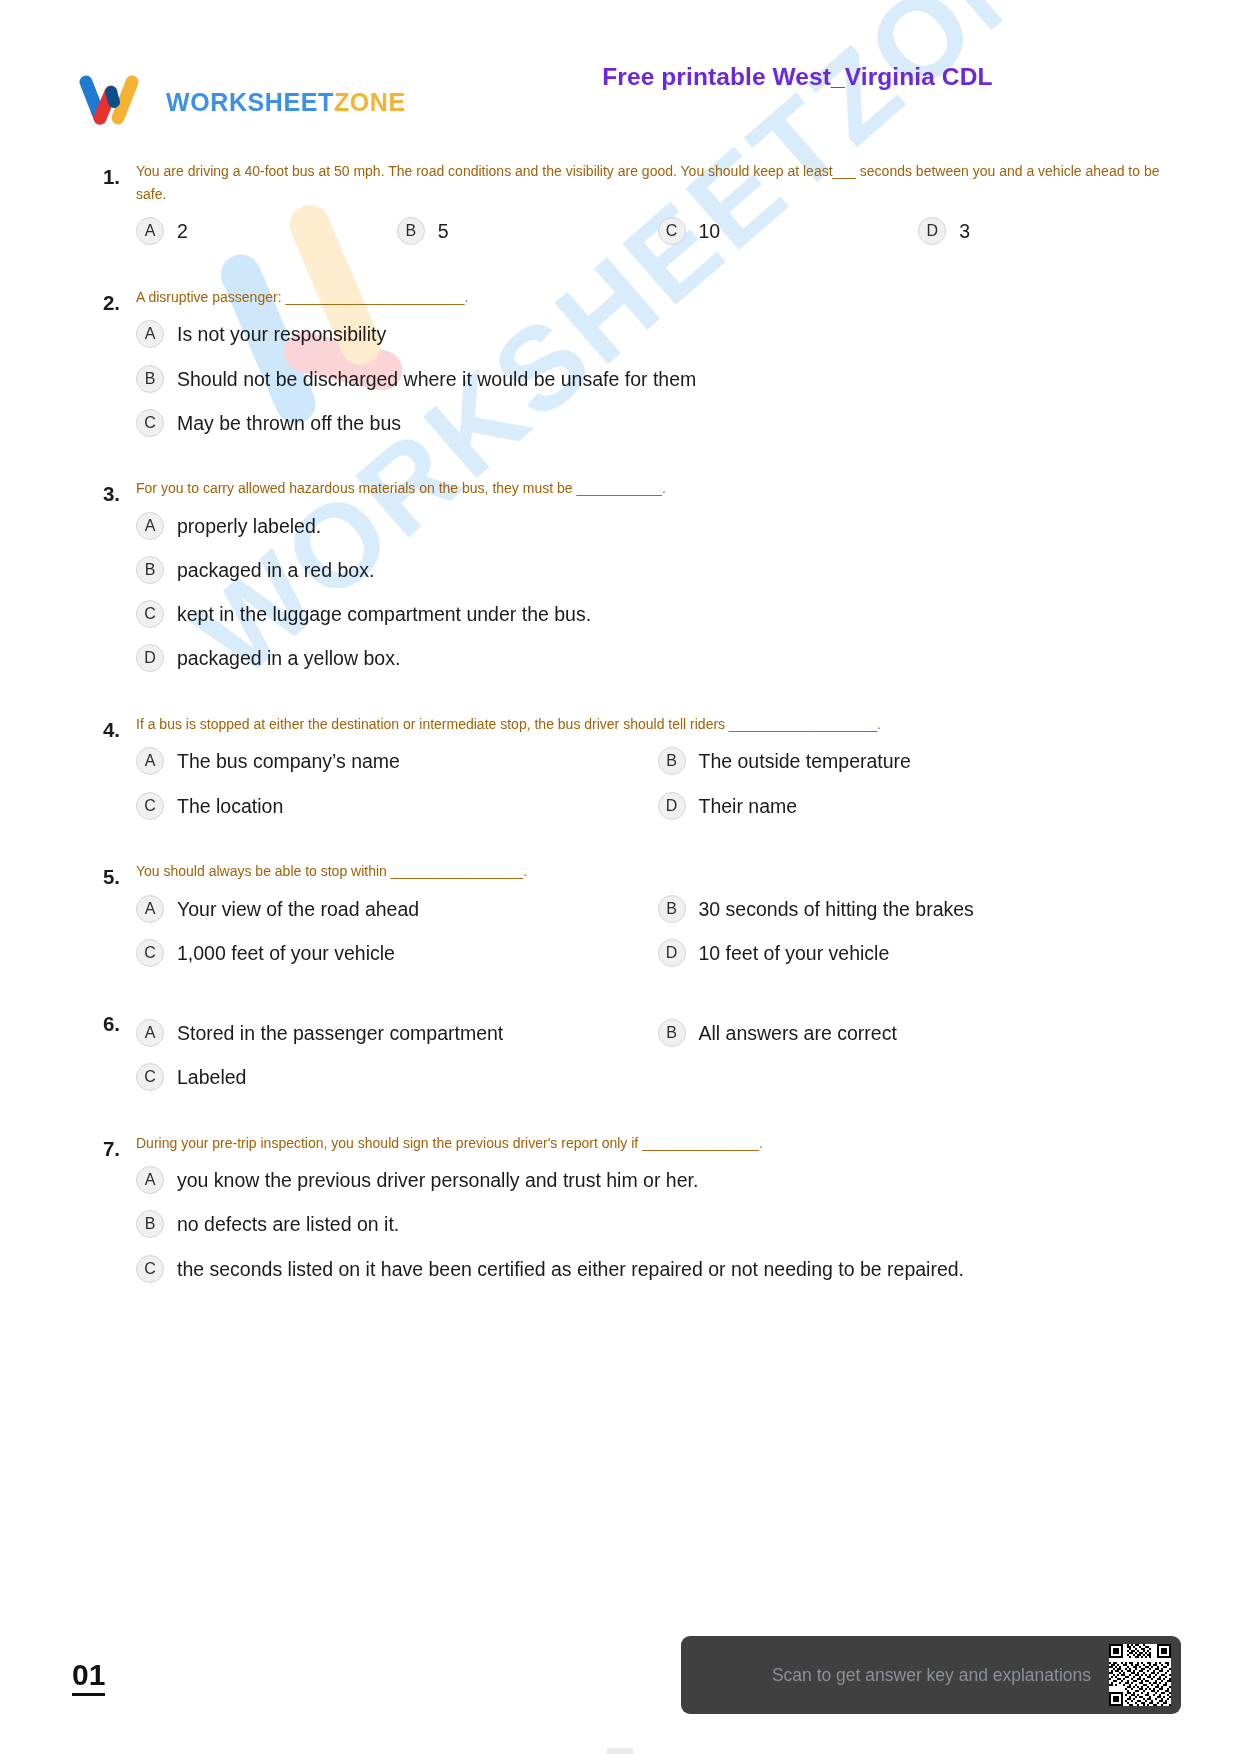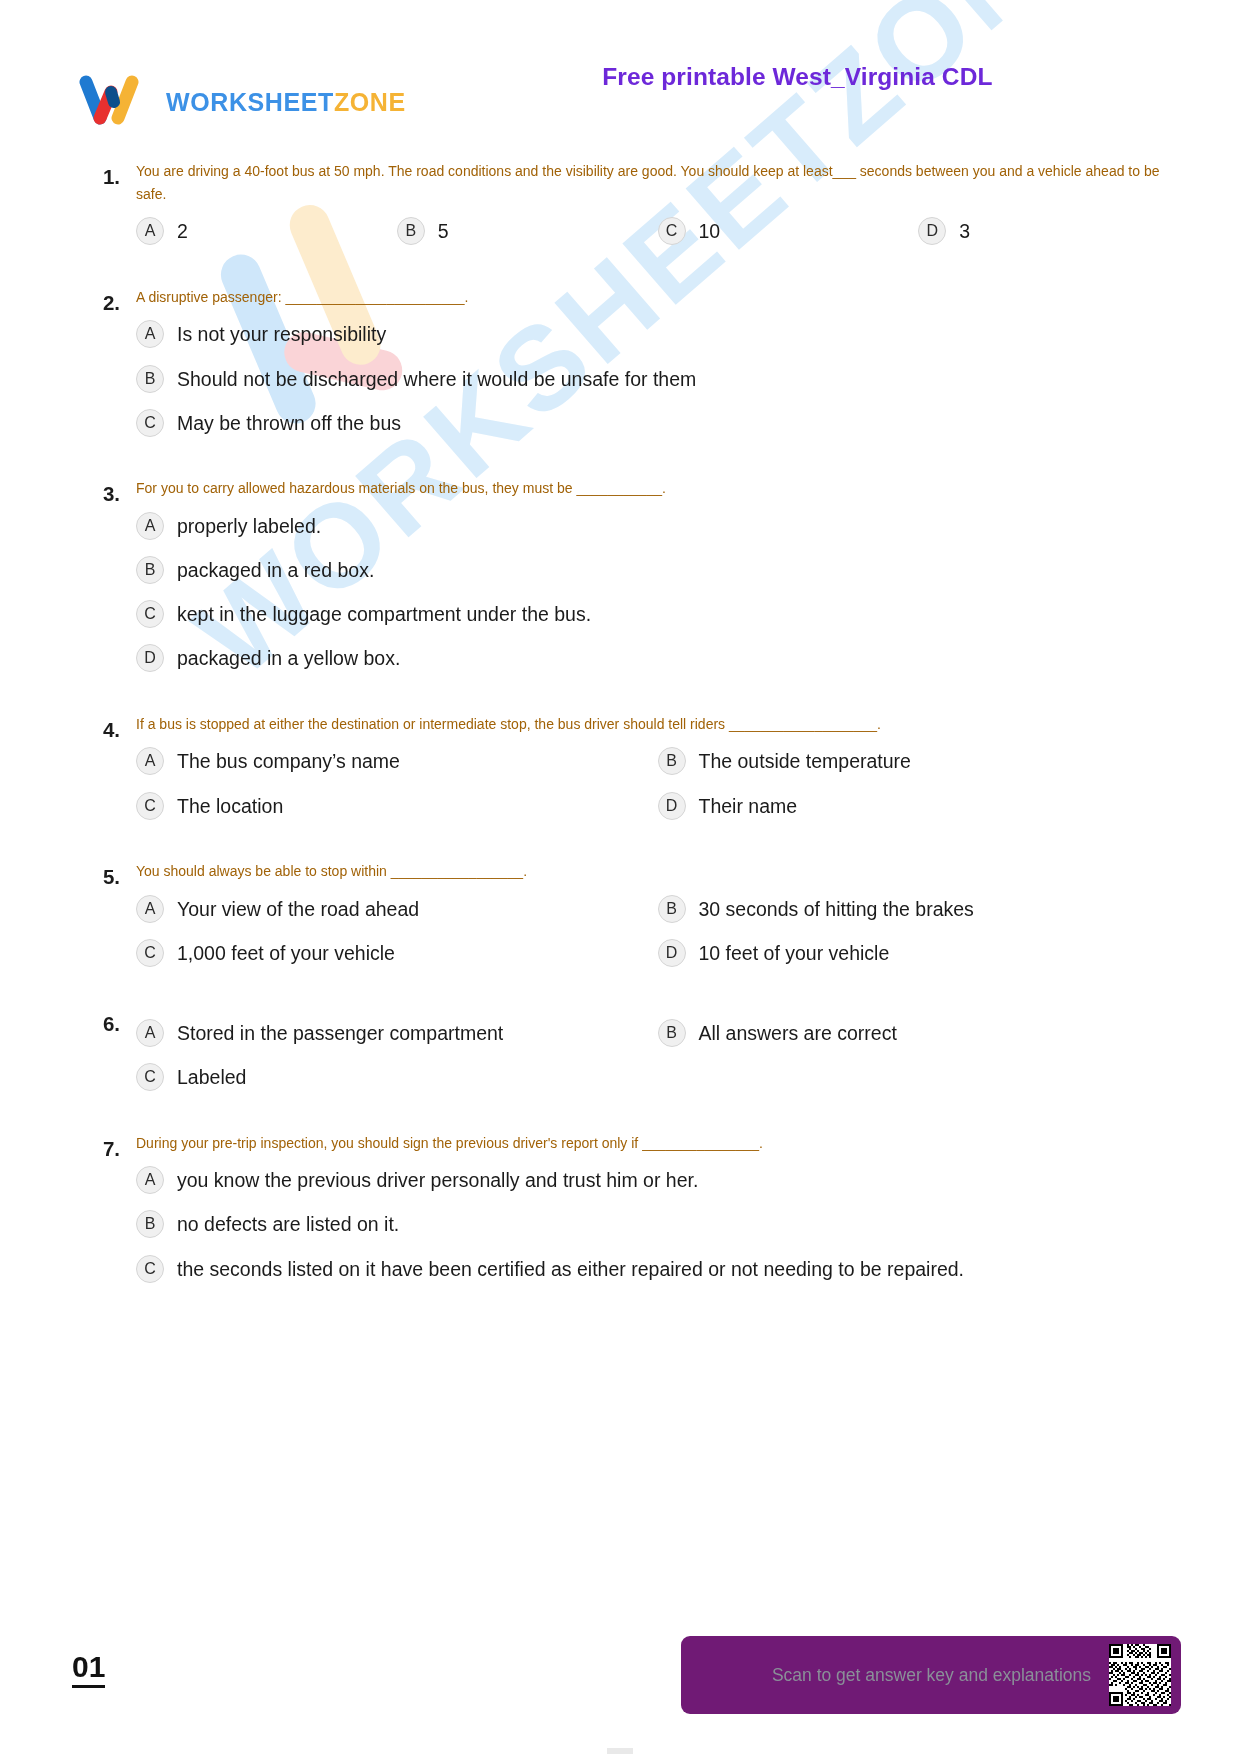--- a/index.html
+++ b/index.html
@@ -177,35 +177,35 @@
     position: absolute;
     z-index: 2;
     left: 0;
     bottom: 0;
     width: 1239px;
     height: 170px;
   }
   .page-no {
     position: absolute;
     left: 72px;
-    bottom: 66px;
+    bottom: 58px;
     font-size: 30px;
     font-weight: 700;
     color: #111;
     border-bottom: 3px solid #111;
     padding-bottom: 3px;
     line-height: 1;
   }
   .scan-box {
     position: absolute;
     right: 58px;
     bottom: 40px;
     width: 500px;
     height: 78px;
-    background: #701a75;
+    background: #404040;
     border-radius: 9px;
     display: flex;
     align-items: center;
     justify-content: flex-end;
     padding-right: 10px;
     box-sizing: border-box;
   }
   .scan-text {
     font-size: 17.5px;
     color: #8a8f98;

